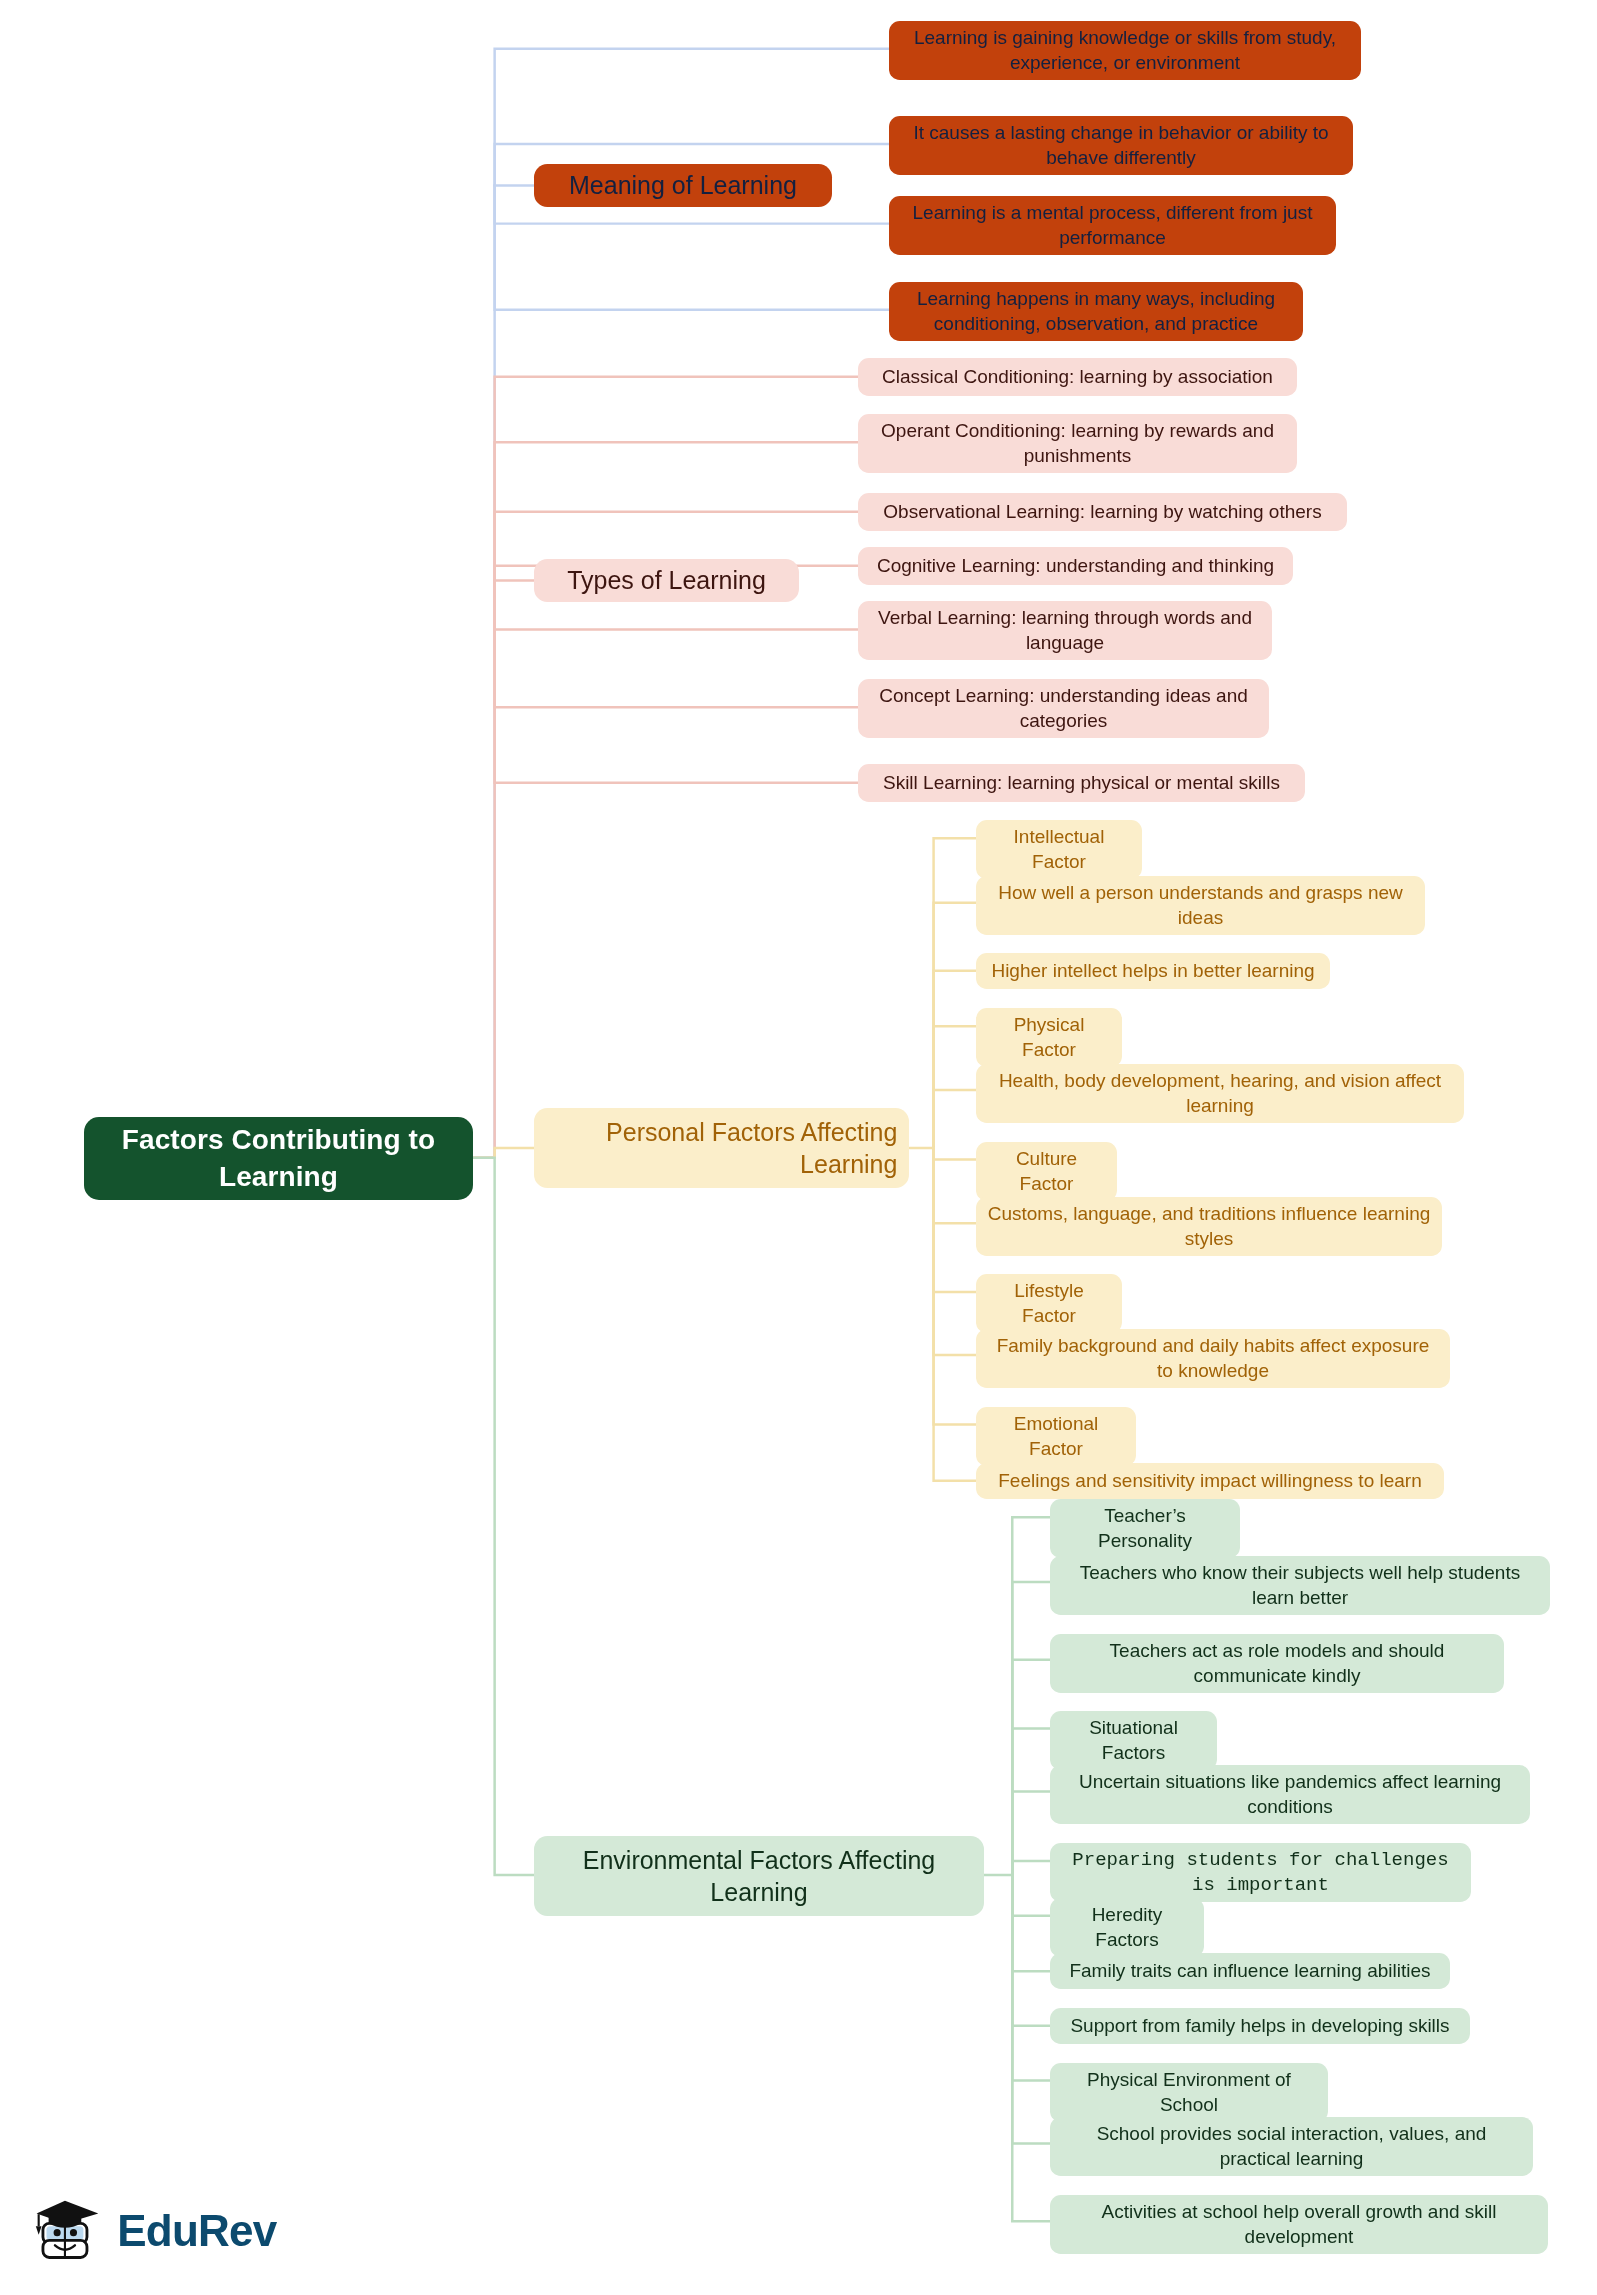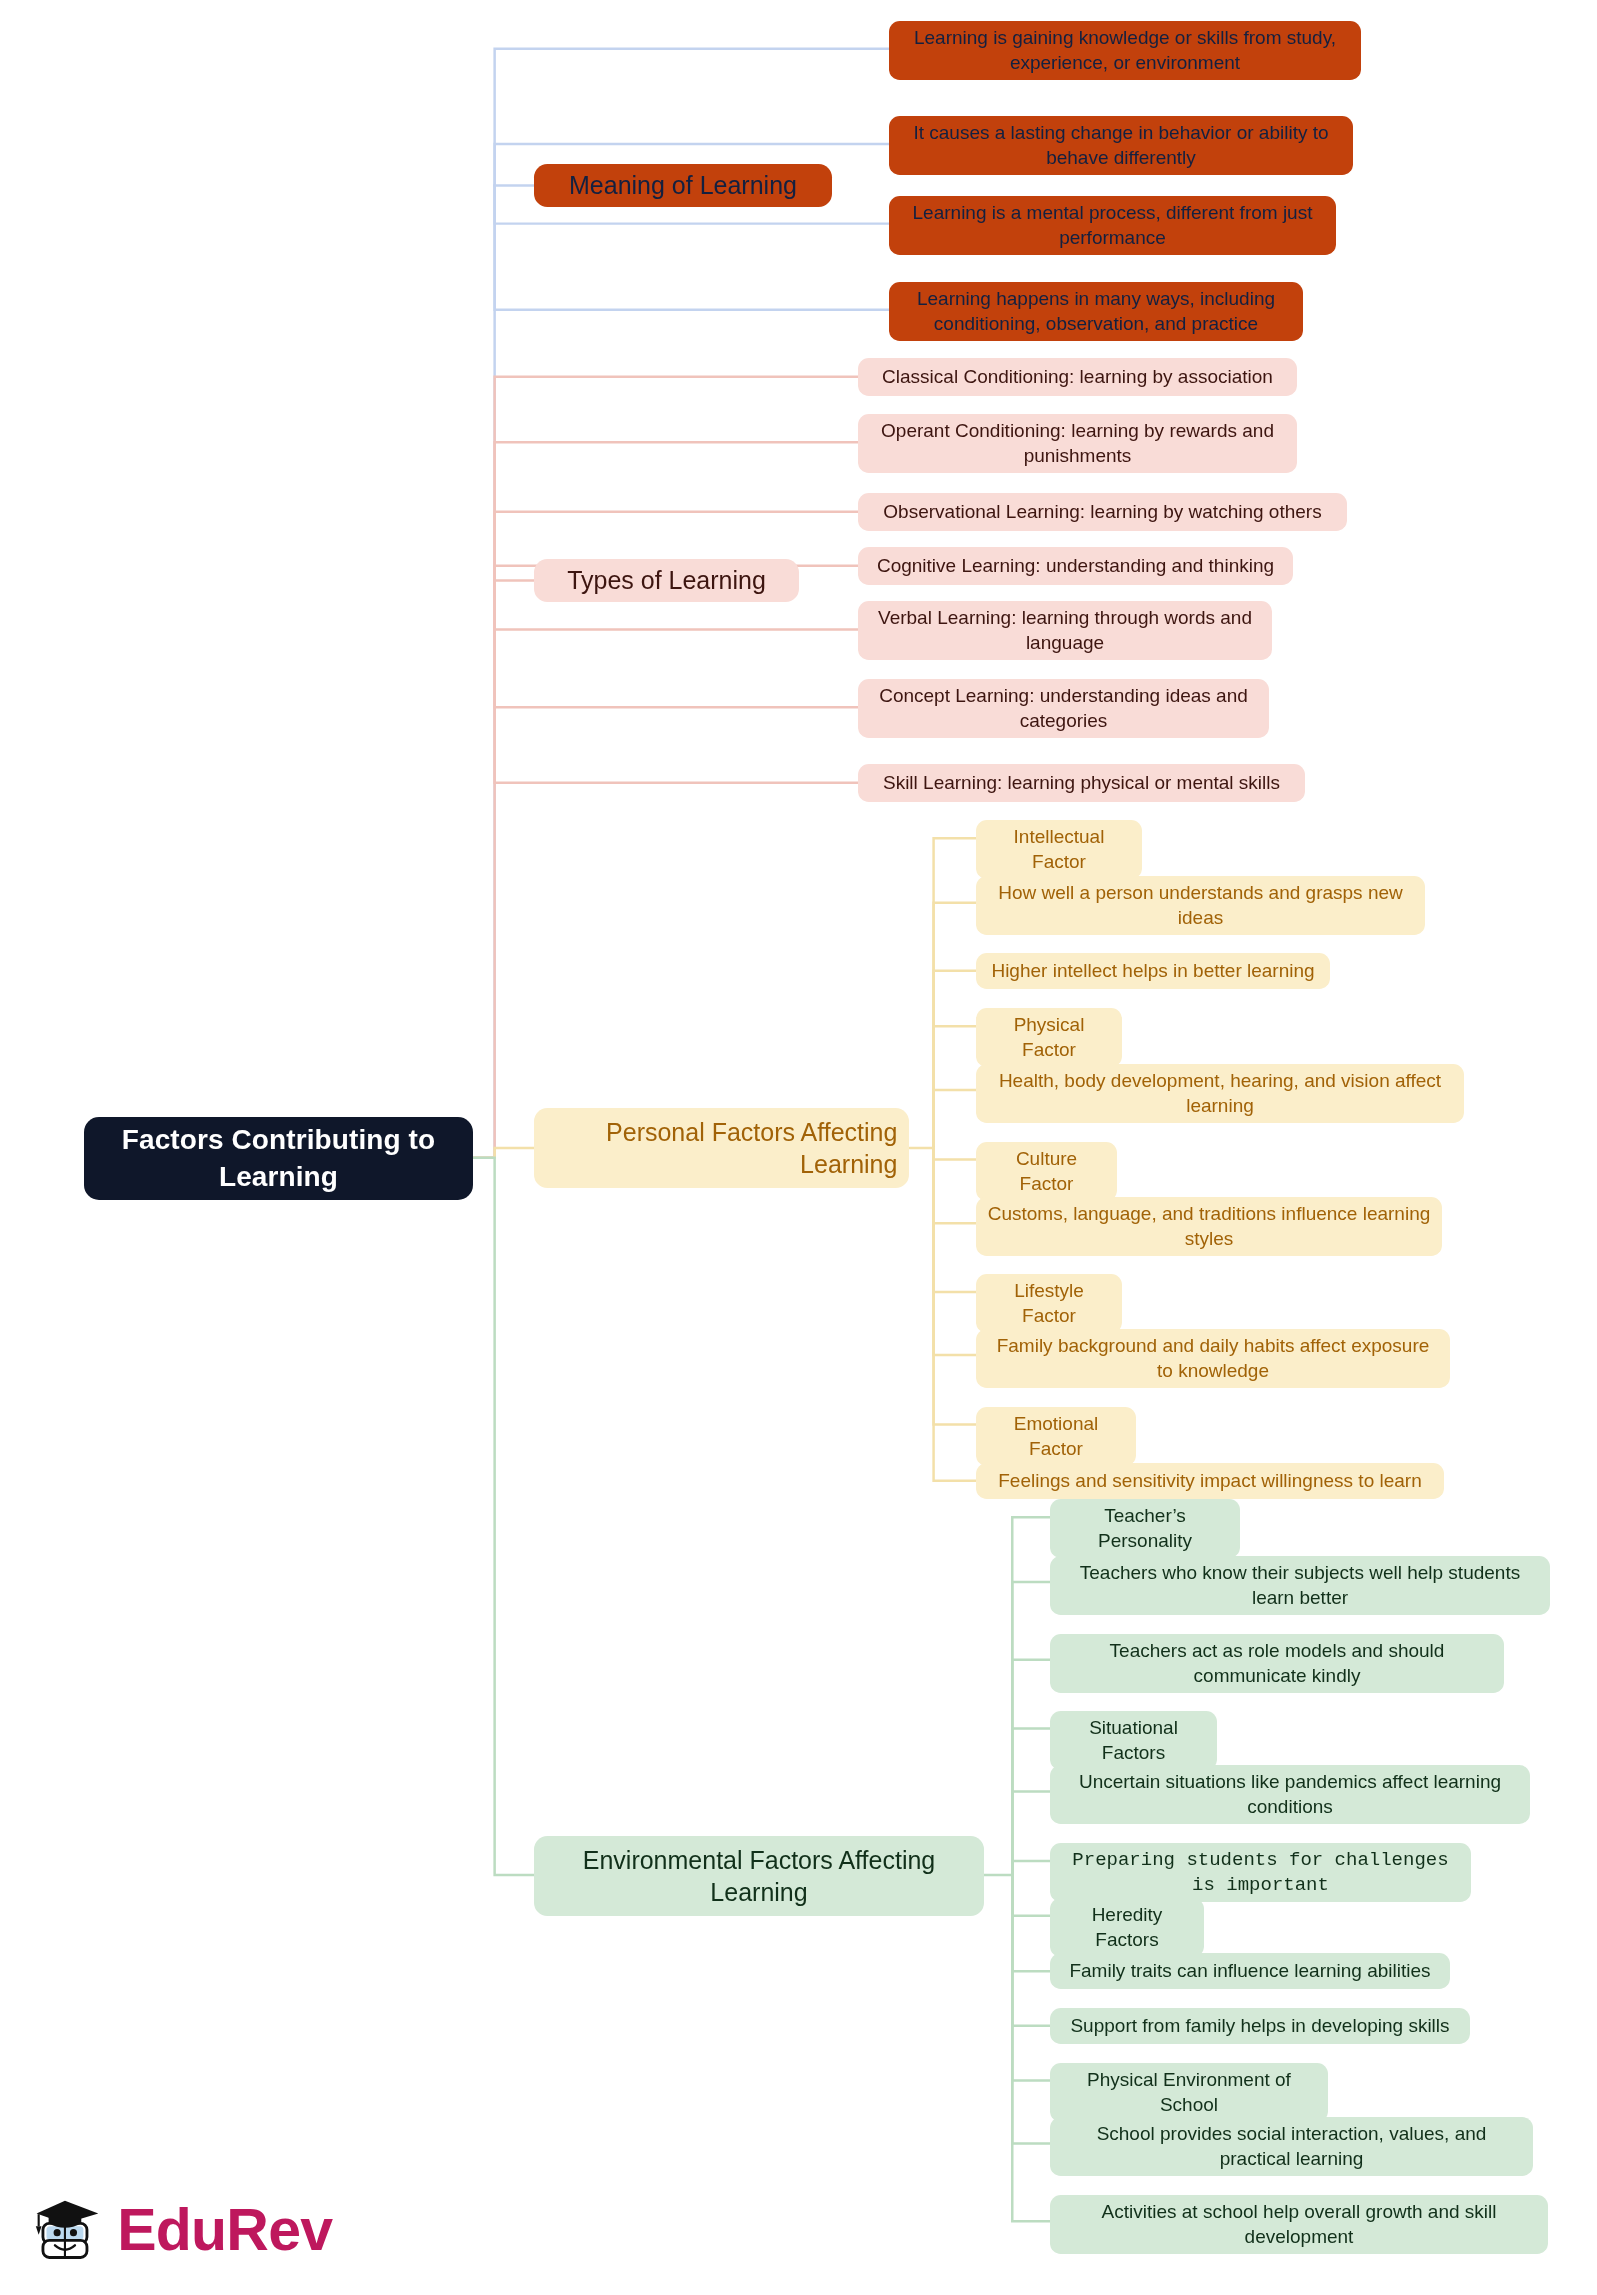--- a/index.html
+++ b/index.html
@@ -31,21 +31,21 @@
     box-sizing: border-box;
     display: flex;
     align-items: center;
     justify-content: center;
     text-align: center;
     border-radius: 11.6px;
     line-height: 1.30;
     padding: 5px 11.6px;
   }
   .node-root {
-    background: #0f172a;
+    background: #14532d;
     color: #ffffff;
     font-size: 28px;
     font-weight: bold;
     border-radius: 15px;
     letter-spacing: 0.1px;
   }
   .node-branch {
     font-size: 25px;
     border-radius: 13.3px;
   }
@@ -61,23 +61,23 @@
   
   #logo {
     position: absolute;
     left: 33px;
     top: 2195px;
     display: flex;
     align-items: center;
     gap: 13.3px;
   }
   #logo-word {
-    font-size: 59px;
+    font-size: 44px;
     font-weight: bold;
-    color: #be185d;
+    color: #0c4a6e;
     letter-spacing: -0.8px;
     line-height: 1;
   }
 </style>
 </head>
 <body>
 
 <div id="canvas">
 
   <svg id="edges" viewBox="0 0 1929 2771" xmlns="http://www.w3.org/2000/svg">

